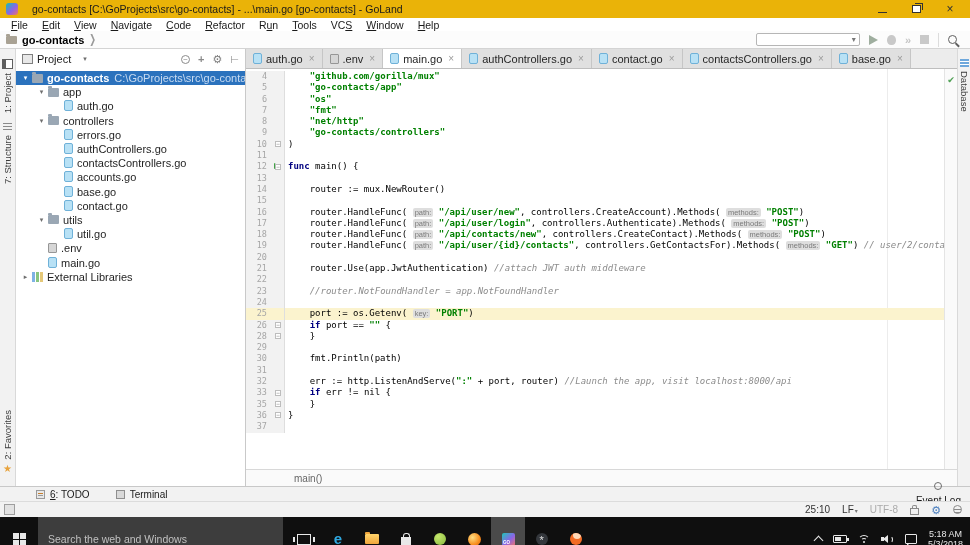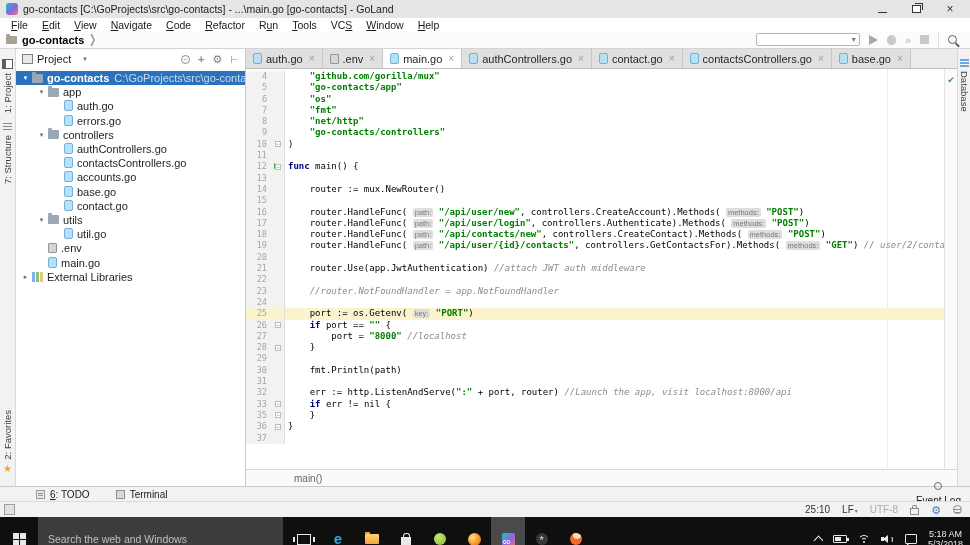--- a/index.html
+++ b/index.html
@@ -1,18 +1,18 @@
 <!DOCTYPE html>
 <html><head>
 <meta charset="utf-8">
 <style>
   html,body{margin:0;padding:0;background:#888;}
   .root{position:relative;width:970px;height:545px;background:#fff;font-family:"Liberation Sans",sans-serif;overflow:hidden;user-select:none;}
   
-  .titlebar{position:absolute;top:0;left:0;right:0;height:18px;background:#e5e5e5;display:flex;align-items:center;padding:0 6px;gap:5px;font-size:10.5px;color:#1a1a1a;box-sizing:border-box;}
+  .titlebar{position:absolute;top:0;left:0;right:0;height:18px;background:#eab308;display:flex;align-items:center;padding:0 6px;gap:14px;font-size:10.5px;color:#1a1a1a;box-sizing:border-box;}
   .app-ico{width:12px;height:12px;border-radius:3px;background:linear-gradient(135deg,#16c1ae,#8a64e8 55%,#f0756a);flex-shrink:0;}
   .winbtns{margin-left:auto;display:flex;gap:22px;align-items:center;padding-right:8px;}
   .wb{width:12px;height:12px;display:flex;align-items:center;justify-content:center;color:#333;}
   .mini{display:inline-block;width:9px;border-bottom:1.2px solid #333;height:6px;}
   .rest{display:inline-block;width:7px;height:6px;border:1px solid #333;position:relative;background:#fff;}
   .rest::before{content:'';position:absolute;top:-3px;left:2px;width:7px;height:6px;border:1px solid #333;border-bottom:0;border-left:0;}
   .cls{font-size:12px;line-height:12px;}
   
   .menubar{position:absolute;top:18px;left:0;right:0;height:13px;background:#fff;display:flex;align-items:center;padding-left:4px;font-size:10.5px;color:#1a1a1a;}
   .menu-item{padding:0 7px;}
@@ -247,29 +247,29 @@
           <div class="tree-row" style="padding-left: 20px;">
             <span class="chev">▾</span>
             <span class="ticon folder"></span>
             <span class="tlabel">app</span>
           </div>
           <div class="tree-row" style="padding-left: 36px;">
             <span class="chev"></span>
             <span class="ticon go"></span>
             <span class="tlabel">auth.go</span>
           </div>
-          <div class="tree-row" style="padding-left: 36px;">
-            <span class="chev"></span>
-            <span class="ticon go"></span>
-            <span class="tlabel">errors.go</span>
-          </div>
           <div class="tree-row" style="padding-left: 20px;">
             <span class="chev">▾</span>
             <span class="ticon folder"></span>
             <span class="tlabel">controllers</span>
+          </div>
+          <div class="tree-row" style="padding-left: 36px;">
+            <span class="chev"></span>
+            <span class="ticon go"></span>
+            <span class="tlabel">errors.go</span>
           </div>
           <div class="tree-row" style="padding-left: 36px;">
             <span class="chev"></span>
             <span class="ticon go"></span>
             <span class="tlabel">authControllers.go</span>
           </div>
           <div class="tree-row" style="padding-left: 36px;">
             <span class="chev"></span>
             <span class="ticon go"></span>
             <span class="tlabel">contactsControllers.go</span>
@@ -472,25 +472,20 @@
               <span class="lnum">25</span>
               <span class="fcol"></span>
               <span class="ctext"><span class="pln">    port := os.Getenv( </span><span class="hint">key:</span><span class="pln"> </span><span class="str">"PORT"</span><span class="pln">)</span></span>
             </div>
             <div class="code-line">
               <span class="lnum">26</span>
               <span class="fcol">
                 <span class="fmark">−</span>
               </span>
               <span class="ctext"><span class="pln">    </span><span class="kw">if</span><span class="pln"> port == </span><span class="str">""</span><span class="pln"> {</span></span>
-            </div>
-            <div class="code-line">
-              <span class="lnum">27</span>
-              <span class="fcol"></span>
-              <span class="ctext"><span class="pln">        port = </span><span class="str">"8000"</span><span class="pln"> </span><span class="cmt">//localhost</span></span>
             </div>
             <div class="code-line">
               <span class="lnum">28</span>
               <span class="fcol">
                 <span class="fmark">−</span>
               </span>
               <span class="ctext"><span class="pln">    }</span></span>
             </div>
             <div class="code-line">
               <span class="lnum">29</span>

